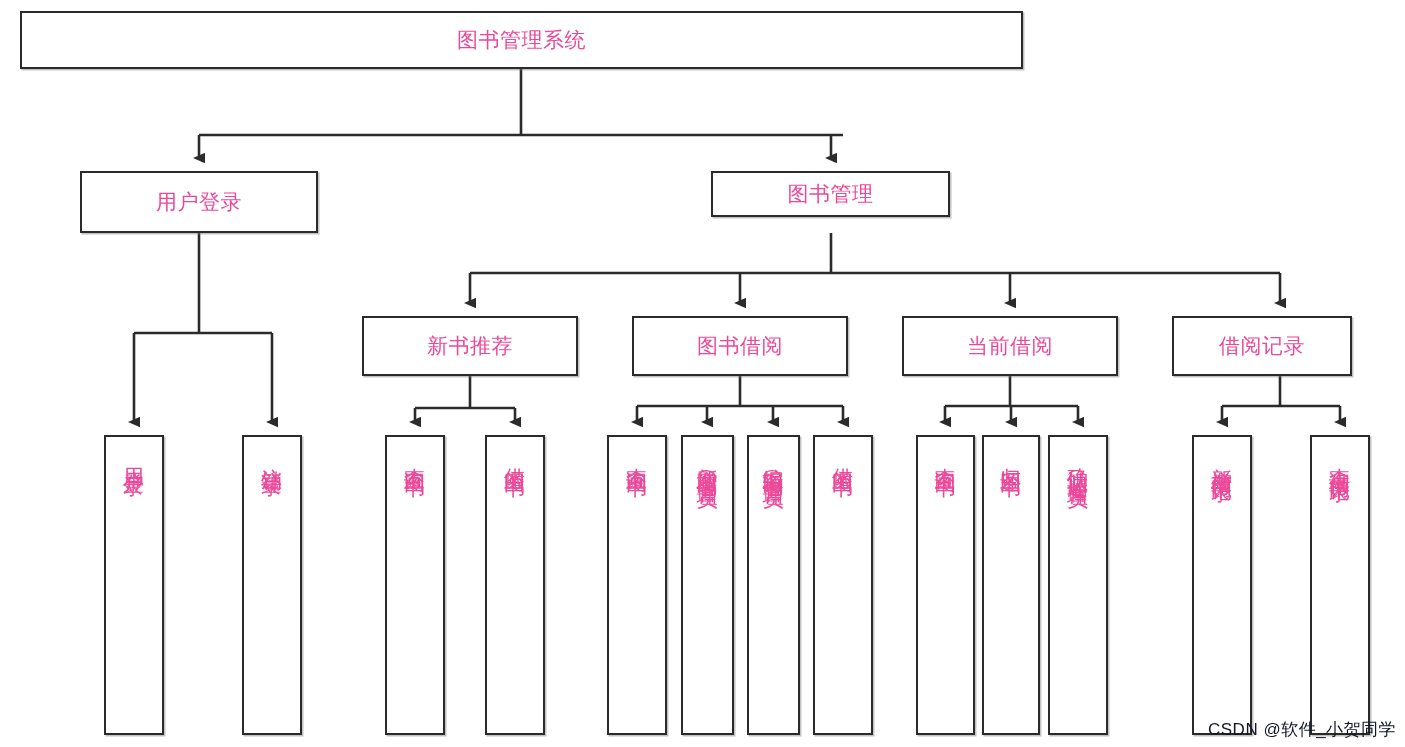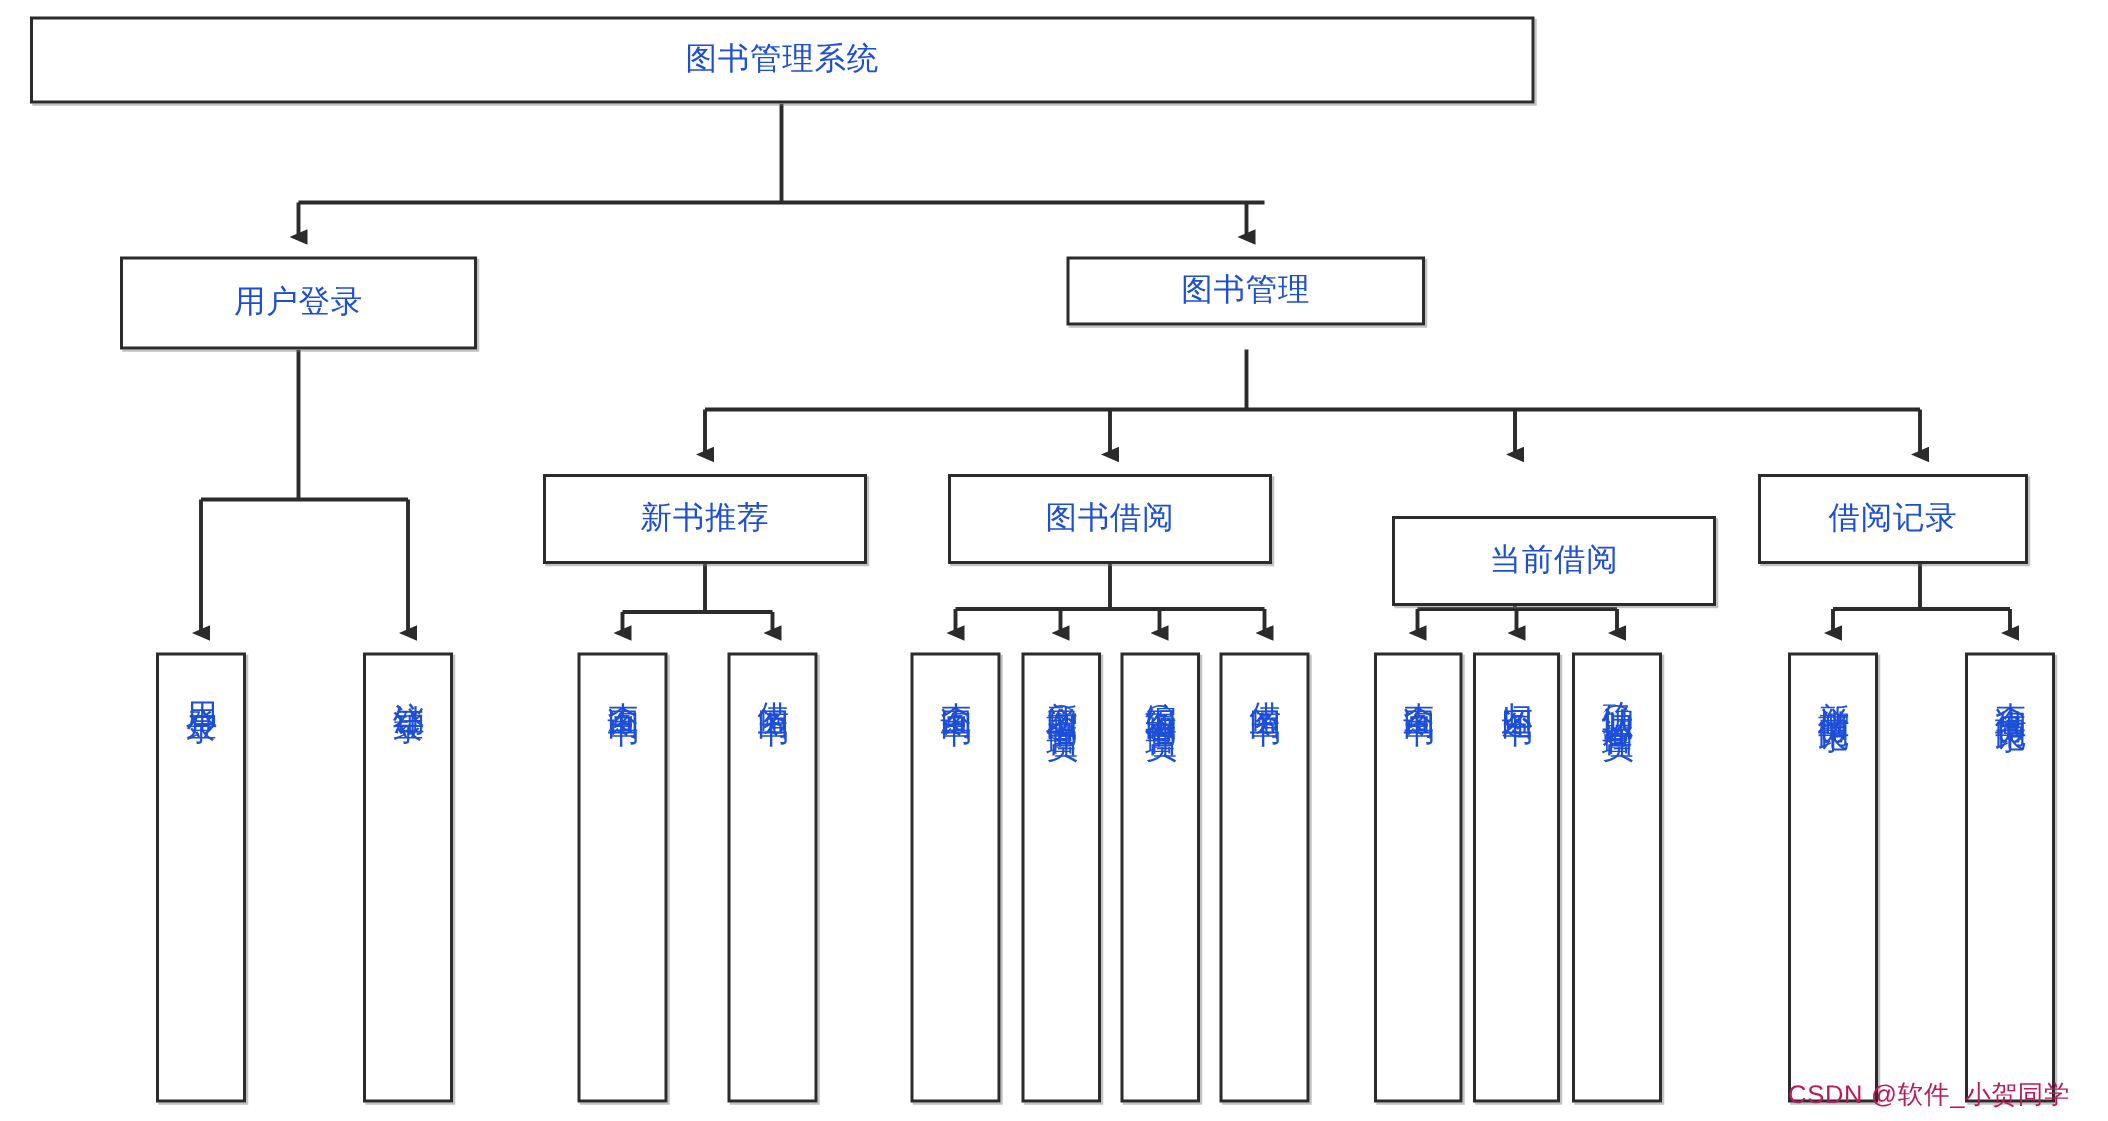--- a/index.html
+++ b/index.html
@@ -27,21 +27,21 @@
   }
   .node {
     position: absolute;
     box-sizing: border-box;
     border: 2.5px solid #2b2b2b;
     background: #ffffff;
     display: flex;
     align-items: center;
     justify-content: center;
     text-align: center;
-    color: #1d4ed8;
+    color: #ec4899;
     box-shadow: 1.5px 1.5px 0 rgba(120,120,120,0.45);
   }
   .node .label {
     display: block;
     line-height: 1.25;
     letter-spacing: 0.5px;
   }
   .node.horizontal .label {
     font-size: 21px;
     writing-mode: horizontal-tb;
@@ -53,25 +53,26 @@
   .node.vertical .label {
     writing-mode: vertical-rl;
     text-orientation: upright;
     font-size: 21px;
     letter-spacing: 3px;
     line-height: 1;
     margin: 0 auto;
   }
   .watermark {
     position: absolute;
-    color: #be185d;
+    color: #0f172a;
     font-size: 17px;
     letter-spacing: 0.5px;
     white-space: nowrap;
     user-select: none;
+    padding-left: 16px;
   }
 </style>
 </head>
 <body>
 
 <div id="diagram-root">
 
   <svg id="edges-layer" viewBox="0 0 1405 747" width="1405" height="747" xmlns="http://www.w3.org/2000/svg">
     <defs>
       <marker id="arrow" markerWidth="12" markerHeight="12" refX="5.2" refY="6" orient="auto" markerUnits="userSpaceOnUse">
@@ -132,21 +133,21 @@
   <div class="node horizontal" style="left:711px; top:171px; width:239px; height:46px;">
     <span class="label">图书管理</span>
   </div>
 
   <div class="node horizontal" style="left:632px; top:316px; width:216px; height:60px;">
     <span class="label">图书借阅</span>
   </div>
   <div class="node horizontal" style="left:362px; top:316px; width:216px; height:60px;">
     <span class="label">新书推荐</span>
   </div>
-  <div class="node horizontal" style="left:928px; top:316px; width:216px; height:60px;margin-top:28px;">
+  <div class="node horizontal" style="left:902px; top:316px; width:216px; height:60px;">
     <span class="label">当前借阅</span>
   </div>
   <div class="node horizontal" style="left:1172px; top:316px; width:180px; height:60px;">
     <span class="label">借阅记录</span>
   </div>
 
   <div class="node vertical" style="left:104px; top:435px; width:60px; height:300px;">
     <span class="label">用户登录</span>
   </div>
   <div class="node vertical" style="left:242px; top:435px; width:60px; height:300px;">

